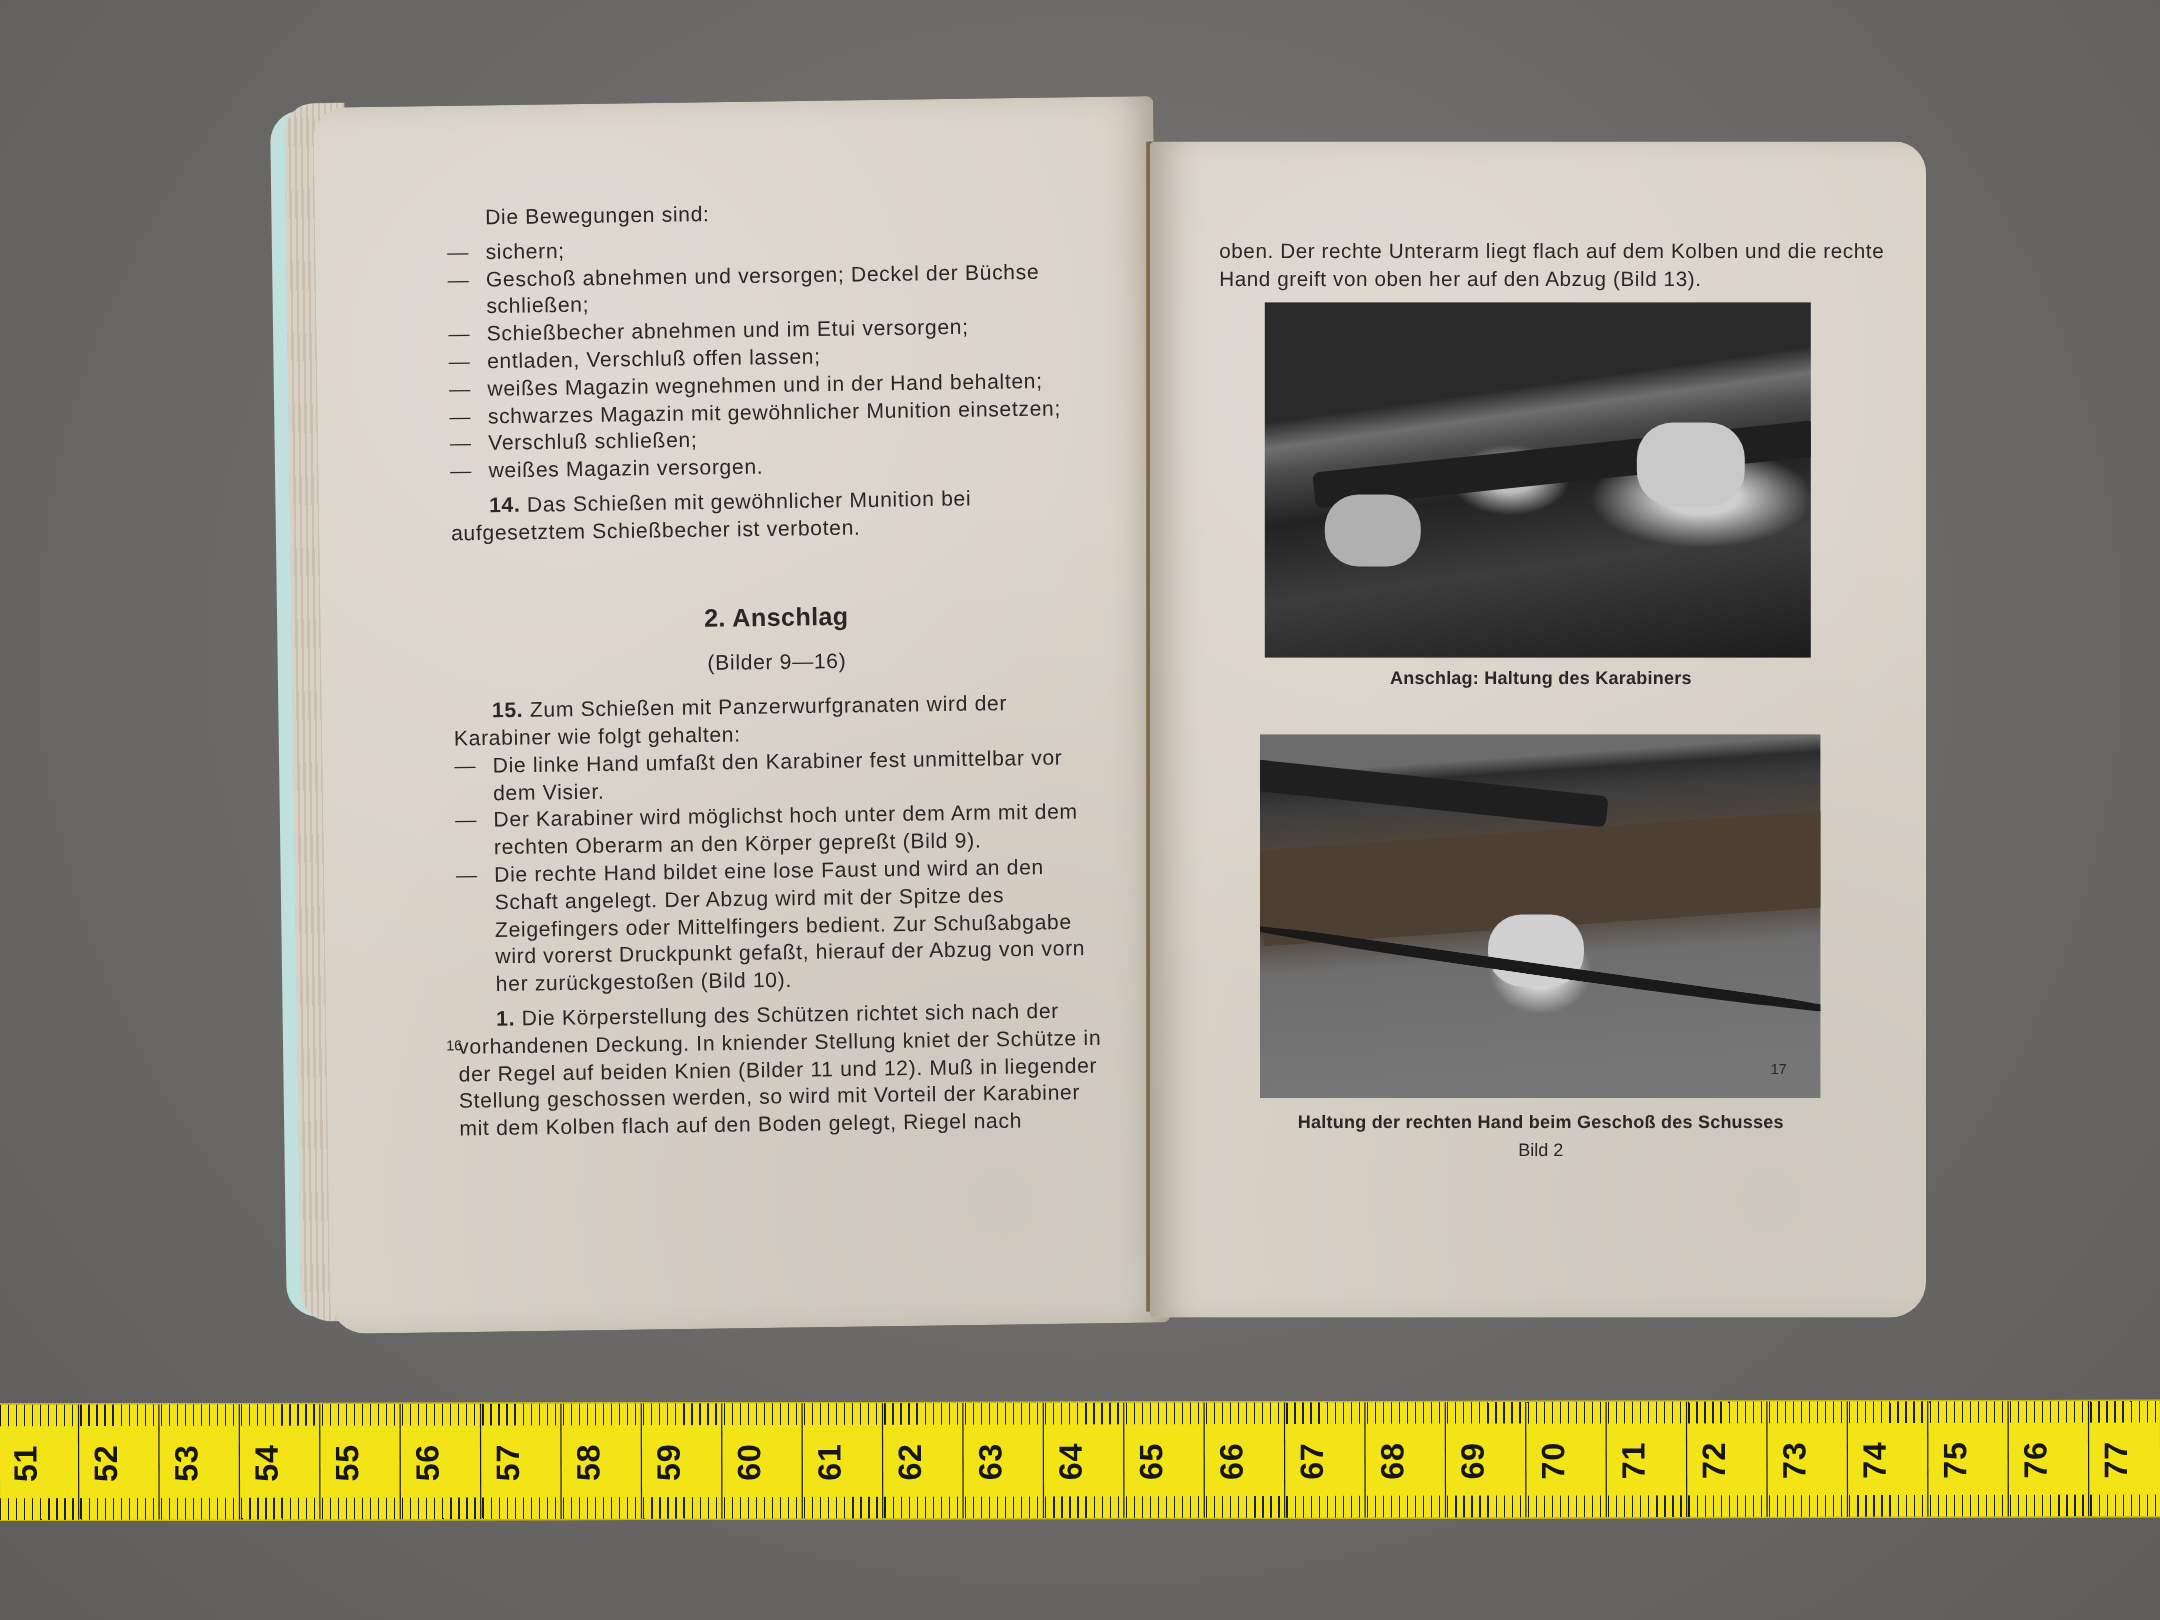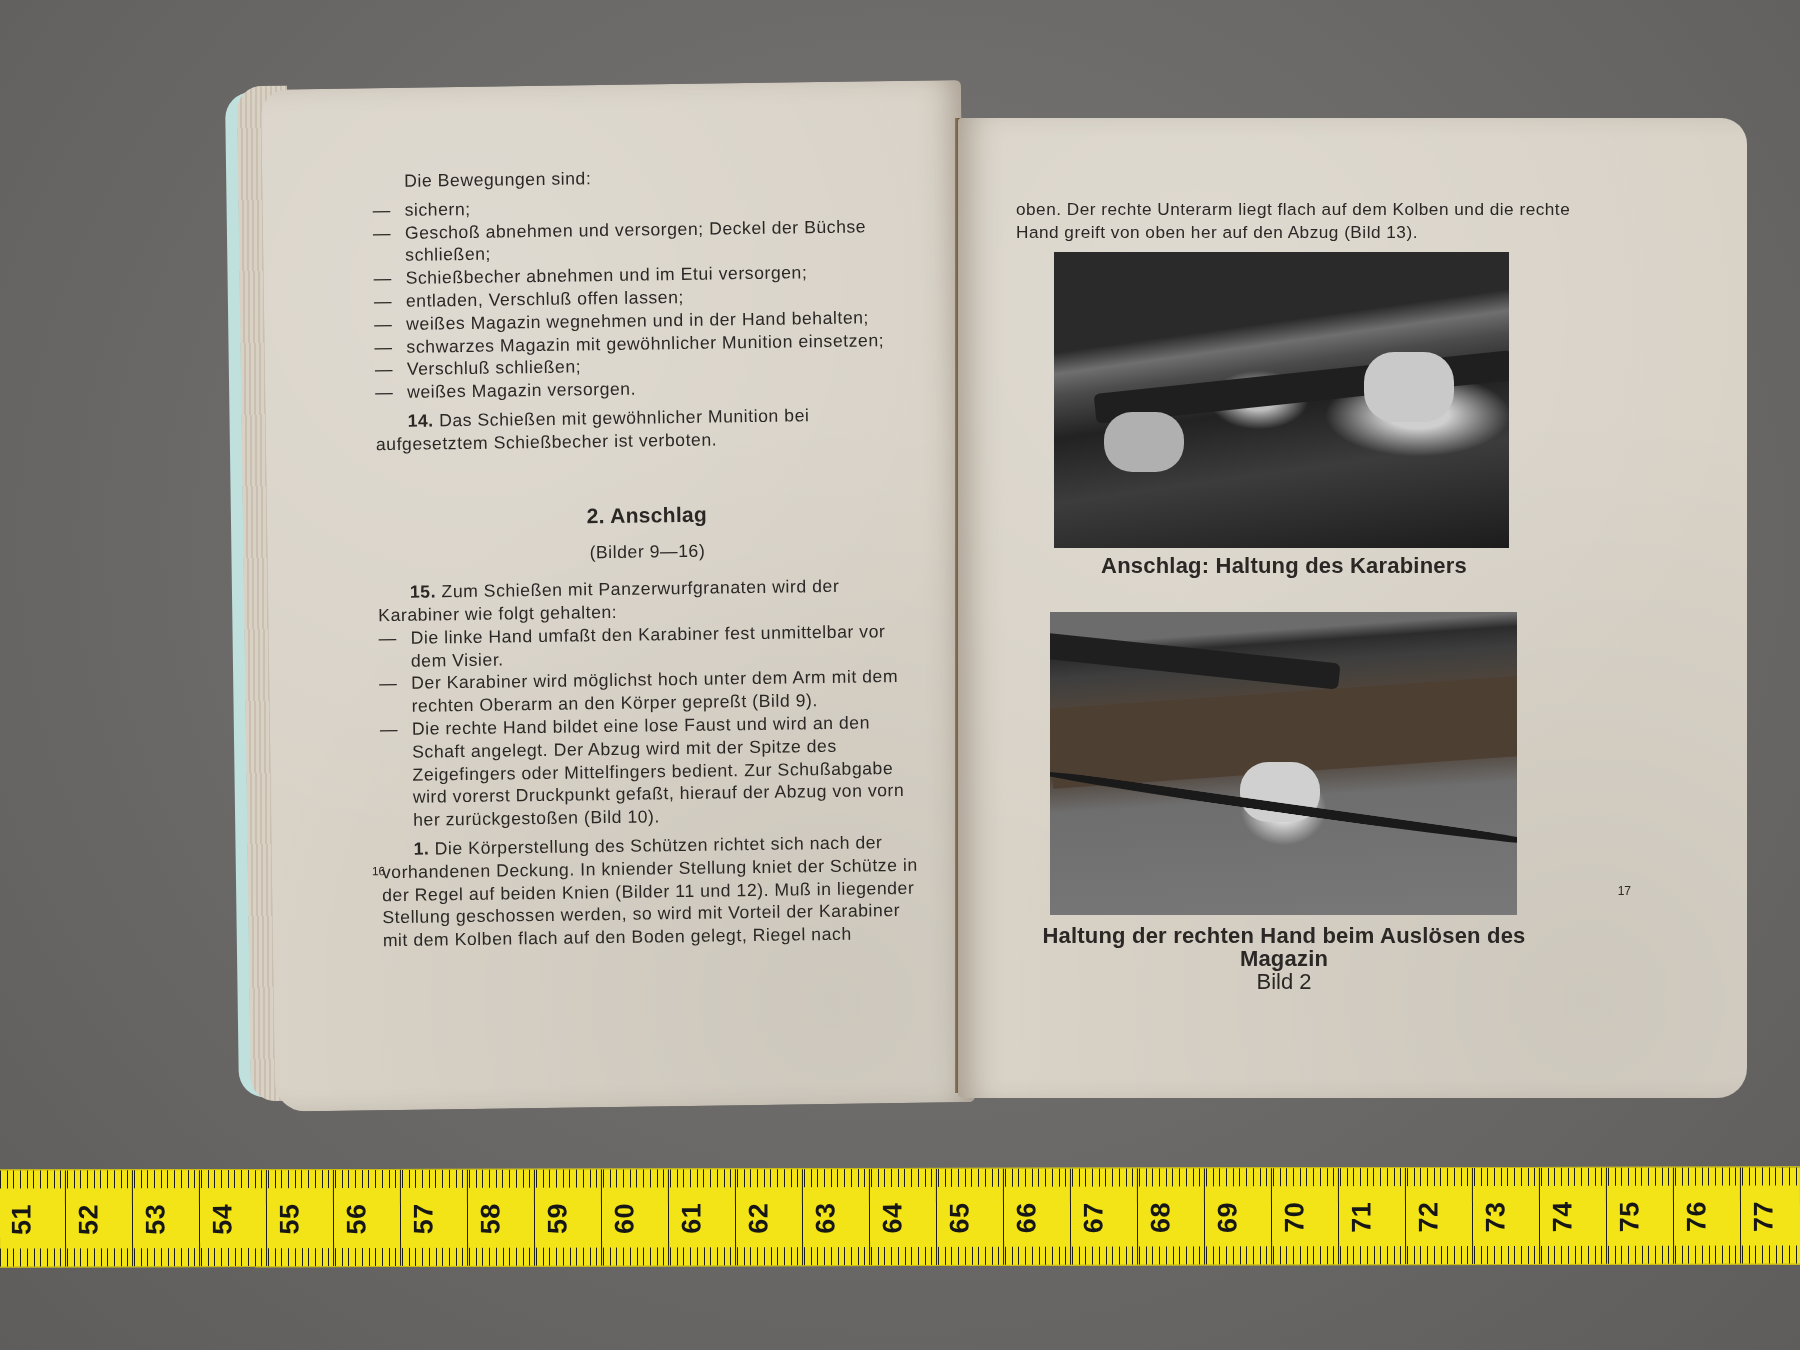--- a/index.html
+++ b/index.html
@@ -33,21 +33,21 @@
     color: #2a2725;
   }
   .page-left {
     left: 268px; top: 80px; width: 700px; height: 1022px;
     border-radius: 26px 6px 6px 30px;
     transform: rotate(-0.8deg);
     transform-origin: 100% 50%;
     box-shadow: inset -22px 0 30px -12px rgba(80,60,40,0.35);
   }
   .page-right {
-    left: 958px; top: 118px; width: 789px; height: 980px;
+    left: 958px; top: 118px; width: 647px; height: 980px;
     border-radius: 4px 26px 30px 4px;
     box-shadow: inset 26px 0 30px -14px rgba(80,60,40,0.35);
   }
   .gutter {
     position: absolute; left: 955px; top: 118px; width: 10px; height: 975px;
     background: linear-gradient(90deg, #8f7a5d, #5e4a35, #8f7a5d);
   }
 
   
   .lp-body {
@@ -86,21 +86,21 @@
   }
   .photo-2 { left: 92px; top: 494px; width: 467px; height: 303px;
     background:
       radial-gradient(ellipse at 50% 65%, #d8d8d8 0 5%, rgba(0,0,0,0) 13%),
       linear-gradient(176deg, #6c6c6c 0 10%, #2c2c2c 14%, #3e3e3e 20%, #5a4a3a 36%, #4a3d32 48%, #6e6e6e 60%, #787878 100%);
   }
   .photo .rifle {
     position: absolute; background: #1f1f1f; border-radius: 6px;
   }
   .caption {
-    position: absolute; width: 560px; text-align: center; font-size: 22px; line-height: 23px;
+    position: absolute; width: 560px; text-align: center; font-size: 15px; line-height: 23px;
   }
   .caption .title { font-weight: bold; letter-spacing: 0.2px; }
   .cap-1 { left: 46px; top: 436px; }
   .cap-2 { left: 46px; top: 806px; }
 
   
   .tape {
     position: absolute; left: 0; top: 1168px; width: 1800px; height: 98px;
     background: #f3e417;
     border-top: 1px solid #c9bb10; border-bottom: 1px solid #c9bb10;
@@ -182,21 +182,21 @@
       <div class="title">Anschlag: Haltung des Karabiners</div>
     </div>
 
     <div class="photo photo-2">
       <div class="rifle" style="left:-10px;top:36px;width:300px;height:26px;transform:rotate(6deg);"></div>
       <div style="position:absolute;left:0;top:80px;width:480px;height:80px;background:#4e3f33;transform:rotate(-4deg);"></div>
       <div style="position:absolute;left:190px;top:150px;width:80px;height:60px;border-radius:28px;background:#d0d0d0;"></div>
       <div style="position:absolute;left:-20px;top:190px;width:520px;height:12px;border-radius:50%;border-bottom:10px solid #1a1a1a;transform:rotate(8deg);"></div>
     </div>
     <div class="caption cap-2">
-      <div class="title">Haltung der rechten Hand beim Auslösen des Magazin</div>
+      <div class="title">Haltung der rechten Hand beim Geschoß des Schusses</div>
       <div>Bild 2</div>
     </div>
 
     <div class="page-num rp-num">17</div>
   </div>
 
   <div class="tape">
     <div class="tape-ticks-top"></div>
     <div class="tape-ticks-bot"></div>
     <div id="tape-labels">

